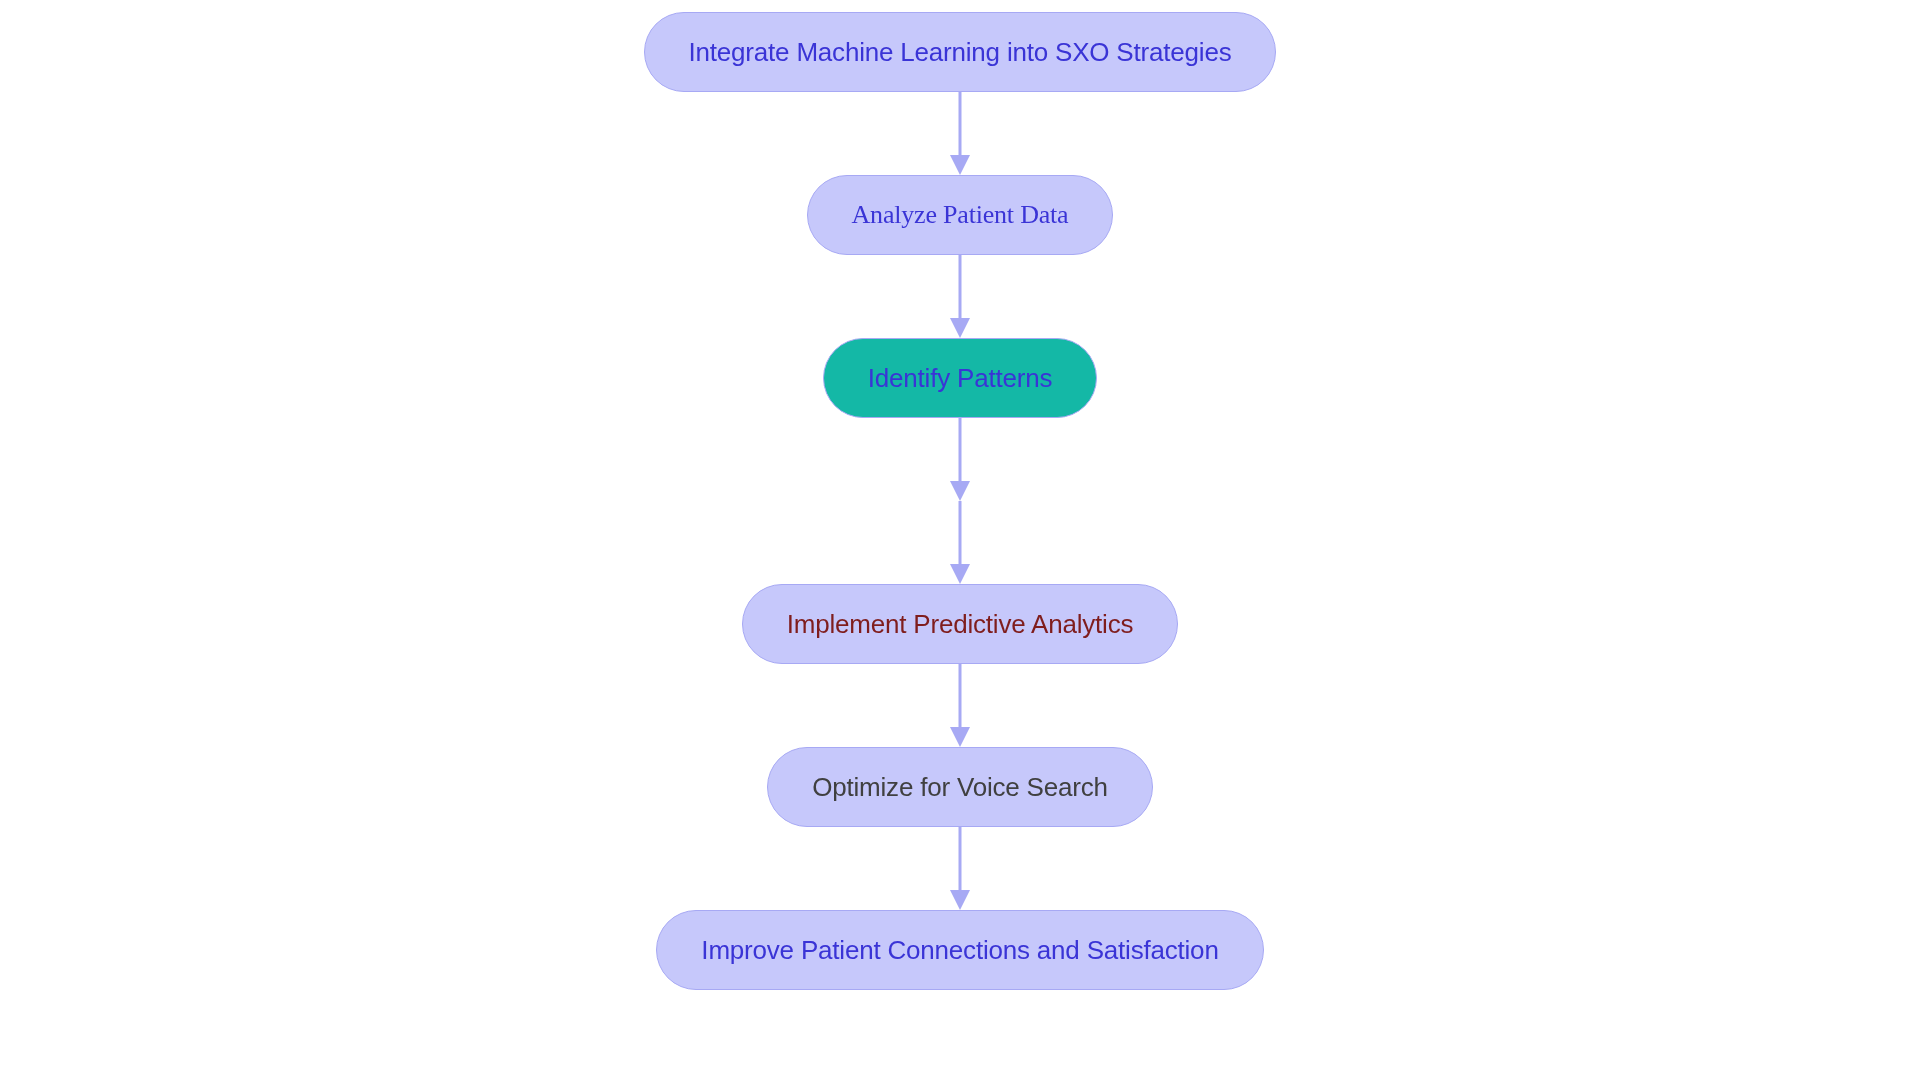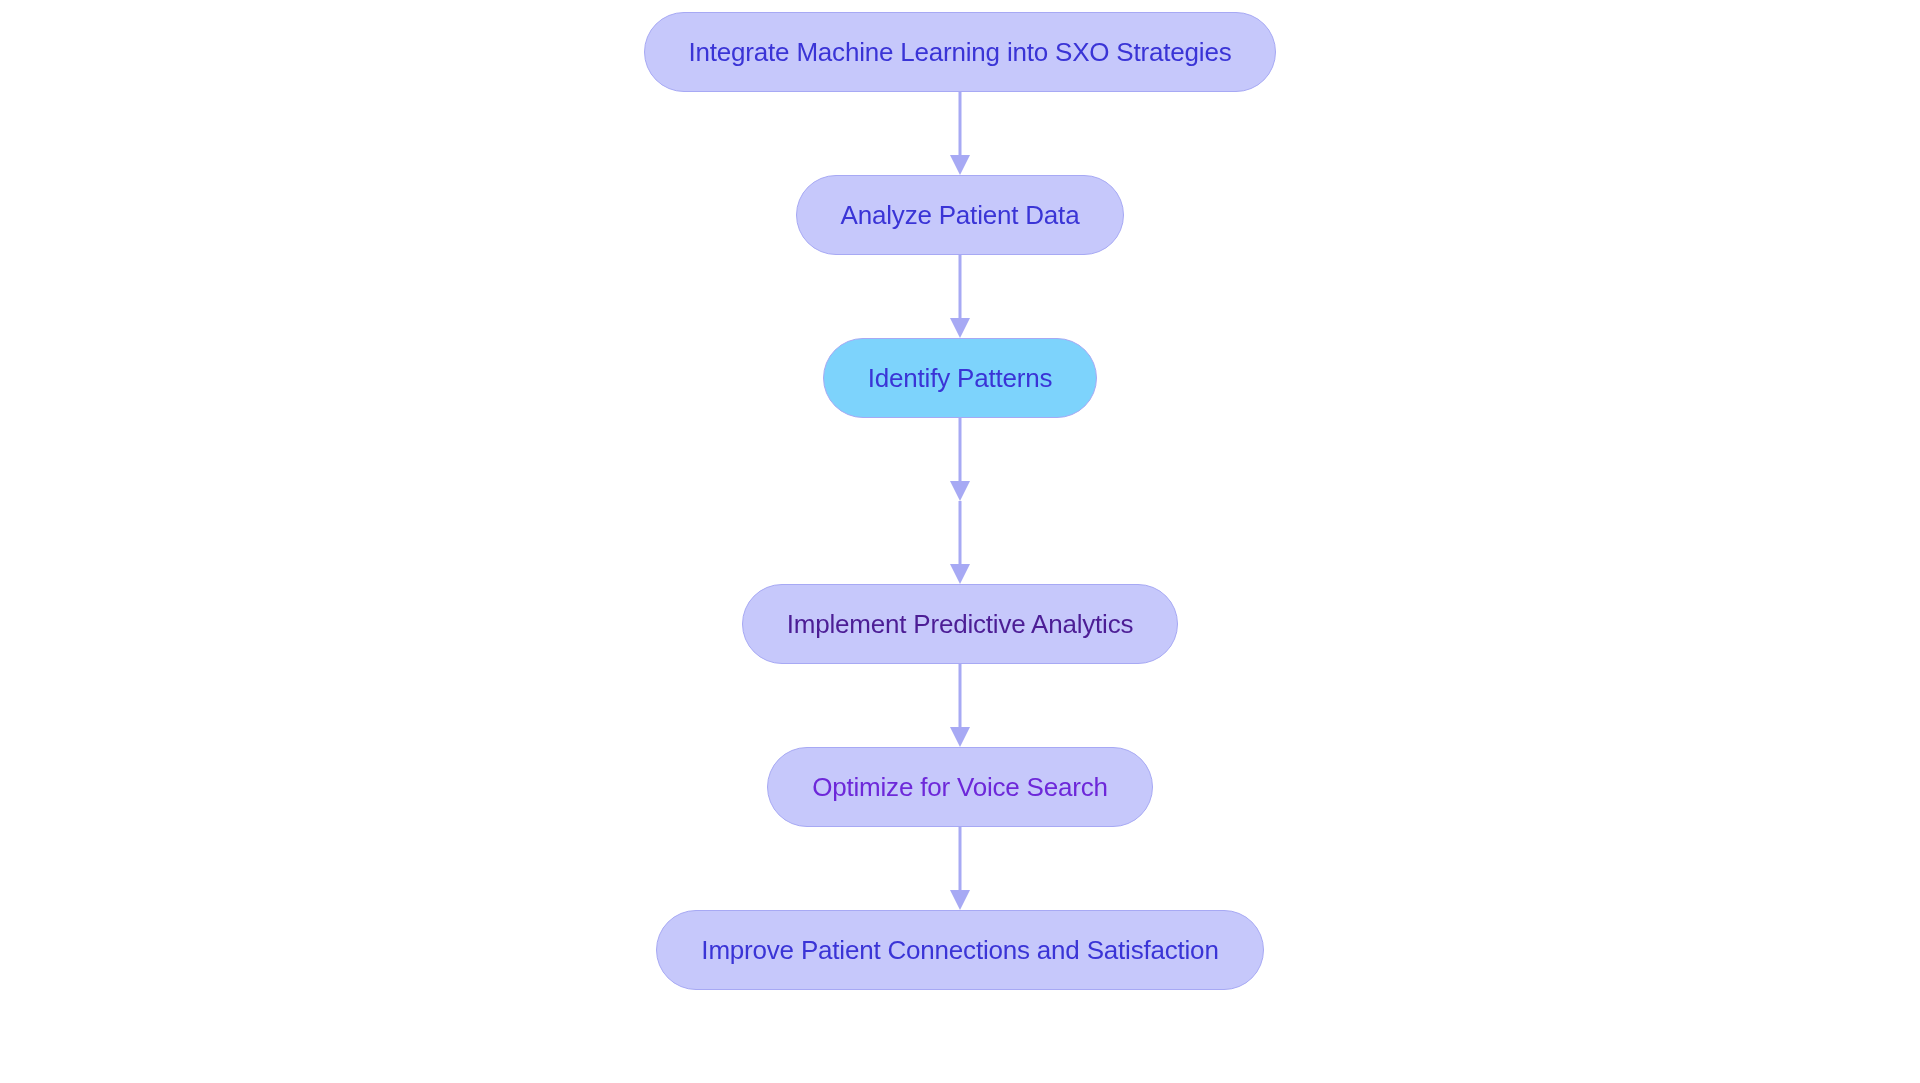--- a/index.html
+++ b/index.html
@@ -97,54 +97,54 @@
     <div class="node" style="background: rgb(198, 200, 251); border-color: rgb(167, 169, 244);">
       <span class="node-label" style="color: rgb(58, 52, 214);">Integrate Machine Learning into SXO Strategies</span>
     </div>
 
     <div class="connector">
       <div class="stem" style="background: rgb(167, 169, 244);"></div>
       <div class="head" style="border-top-color: rgb(167, 169, 244);"></div>
     </div>
 
     <div class="node" style="background: rgb(198, 200, 251); border-color: rgb(167, 169, 244);">
-      <span class="node-label" style="color: rgb(58, 52, 214);">Analyze Patient Data</span>
+      <span class="node-label" style="color: rgb(58, 52, 214); font-family: Liberation Serif, serif;">Analyze Patient Data</span>
     </div>
 
     <div class="connector">
       <div class="stem" style="background: rgb(167, 169, 244);"></div>
       <div class="head" style="border-top-color: rgb(167, 169, 244);"></div>
     </div>
 
-    <div class="node" style="background: #7dd3fc; border-color: rgb(167, 169, 244);">
+    <div class="node" style="background: #14b8a6; border-color: rgb(167, 169, 244);">
       <span class="node-label" style="color: rgb(58, 52, 214);">Identify Patterns</span>
     </div>
 
     <div class="connector">
       <div class="stem" style="background: rgb(167, 169, 244);"></div>
       <div class="head" style="border-top-color: rgb(167, 169, 244);"></div>
     </div>
 
 
     <div class="connector">
       <div class="stem" style="background: rgb(167, 169, 244);"></div>
       <div class="head" style="border-top-color: rgb(167, 169, 244);"></div>
     </div>
 
     <div class="node" style="background: rgb(198, 200, 251); border-color: rgb(167, 169, 244);">
-      <span class="node-label" style="color: #4c1d95;">Implement Predictive Analytics</span>
+      <span class="node-label" style="color: #7f1d1d;">Implement Predictive Analytics</span>
     </div>
 
     <div class="connector">
       <div class="stem" style="background: rgb(167, 169, 244);"></div>
       <div class="head" style="border-top-color: rgb(167, 169, 244);"></div>
     </div>
 
     <div class="node" style="background: rgb(198, 200, 251); border-color: rgb(167, 169, 244);">
-      <span class="node-label" style="color: #6d28d9;">Optimize for Voice Search</span>
+      <span class="node-label" style="color: #404040;">Optimize for Voice Search</span>
     </div>
 
     <div class="connector">
       <div class="stem" style="background: rgb(167, 169, 244);"></div>
       <div class="head" style="border-top-color: rgb(167, 169, 244);"></div>
     </div>
 
     <div class="node" style="background: rgb(198, 200, 251); border-color: rgb(167, 169, 244); justify-content: flex-end;">
       <span class="node-label" style="color: rgb(58, 52, 214);">Improve Patient Connections and Satisfaction</span>
     </div>

